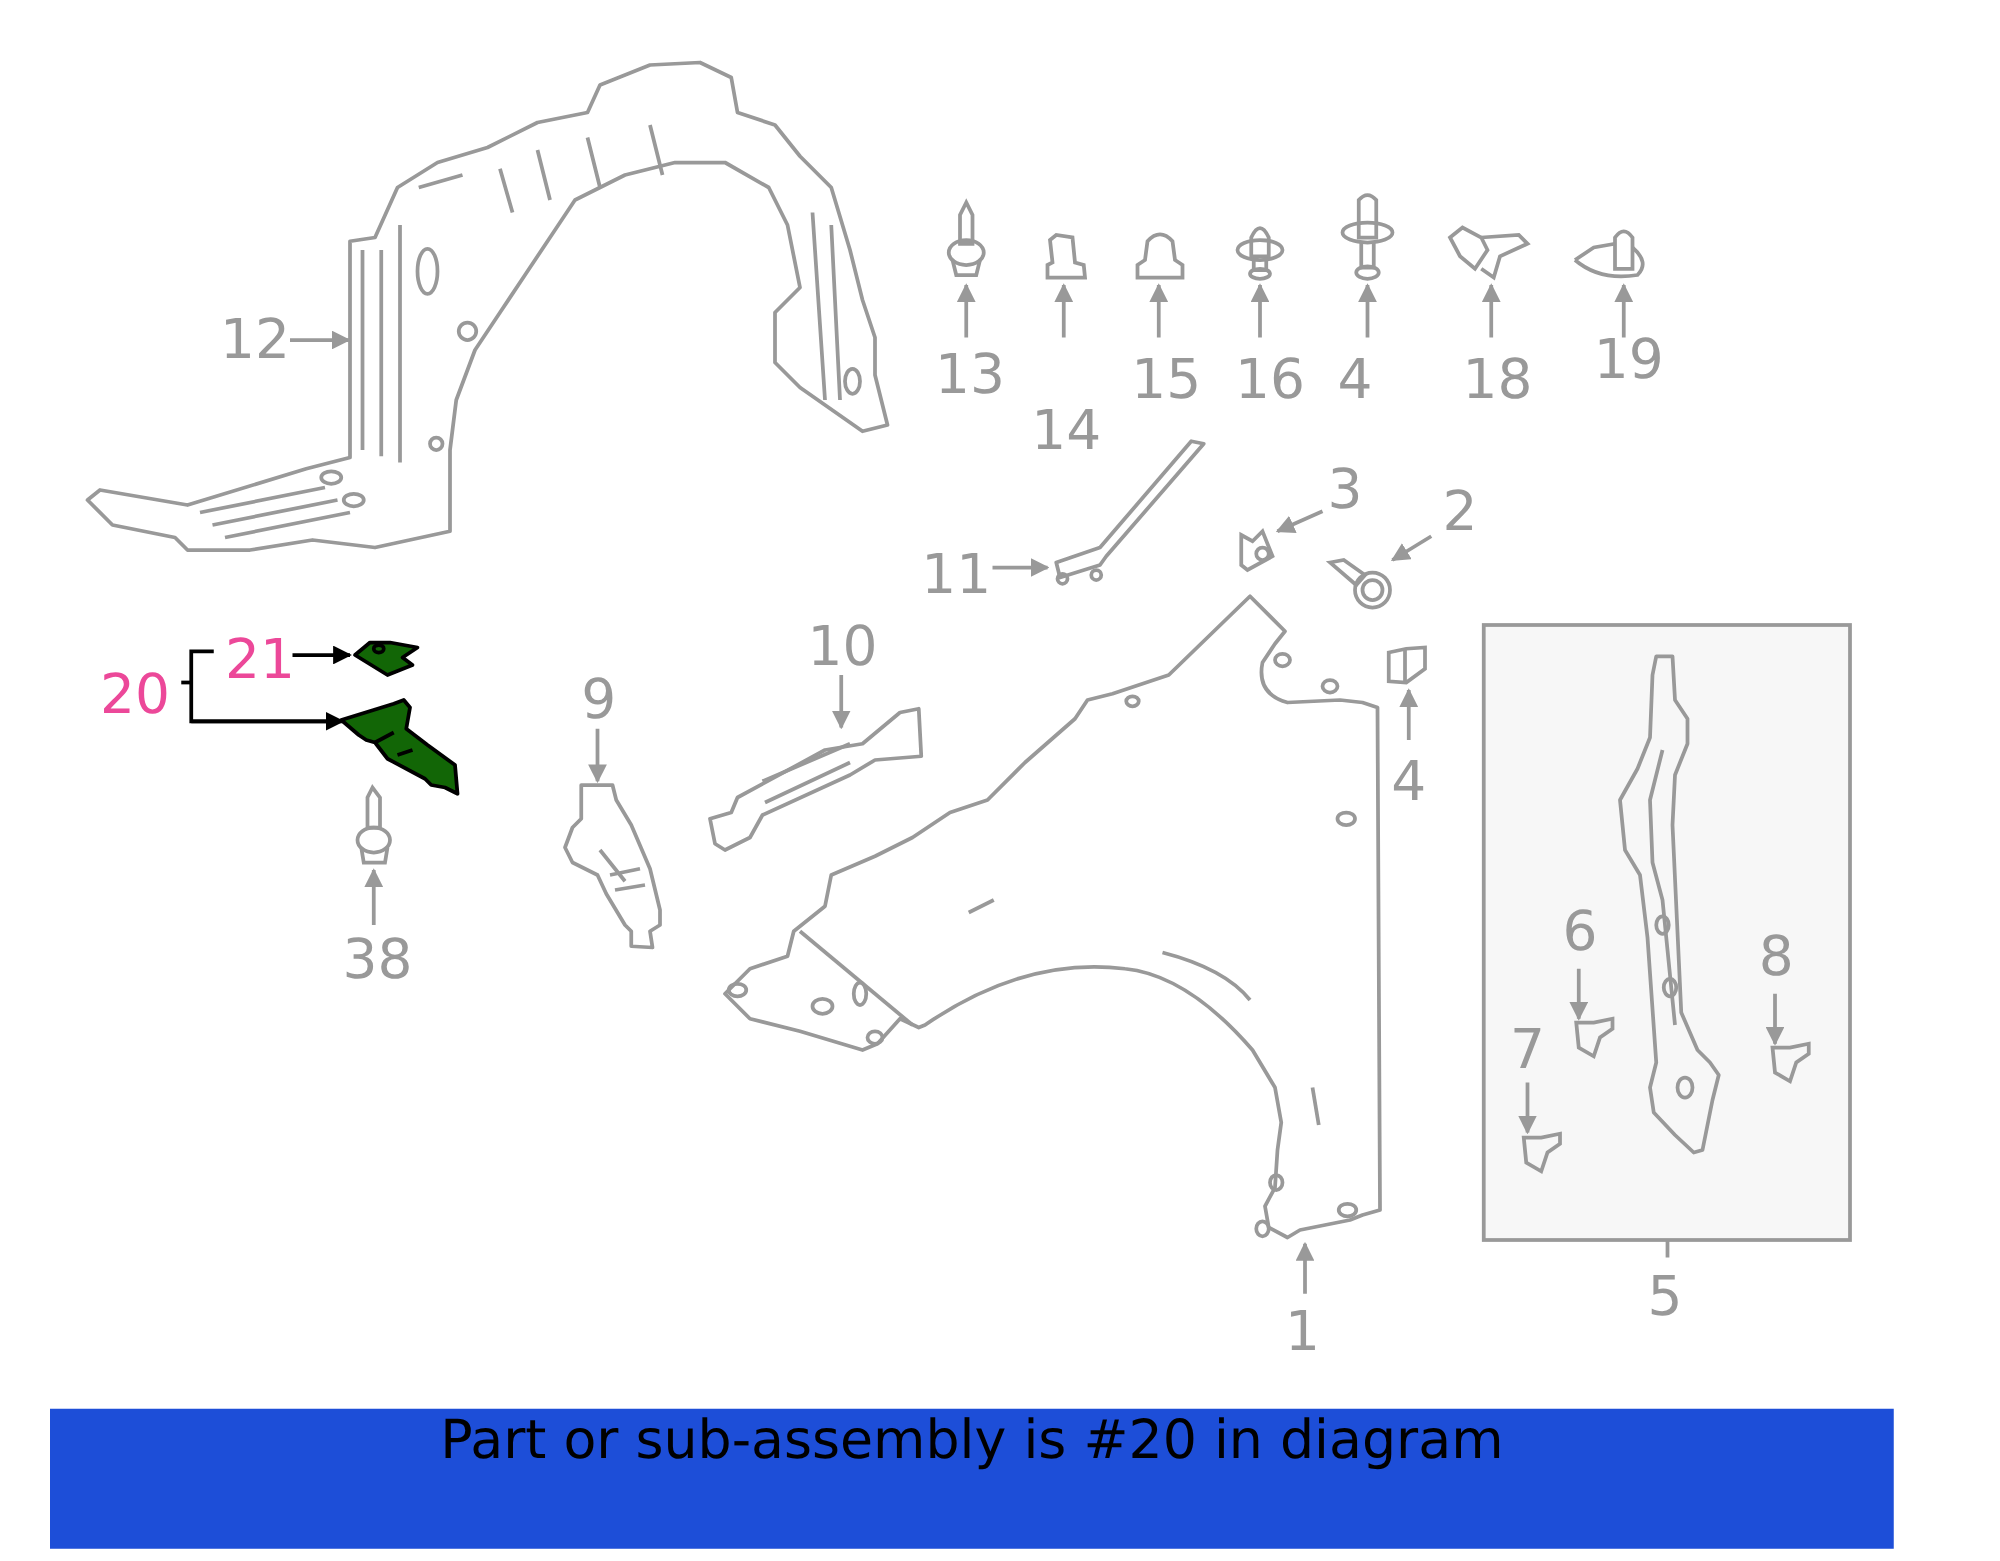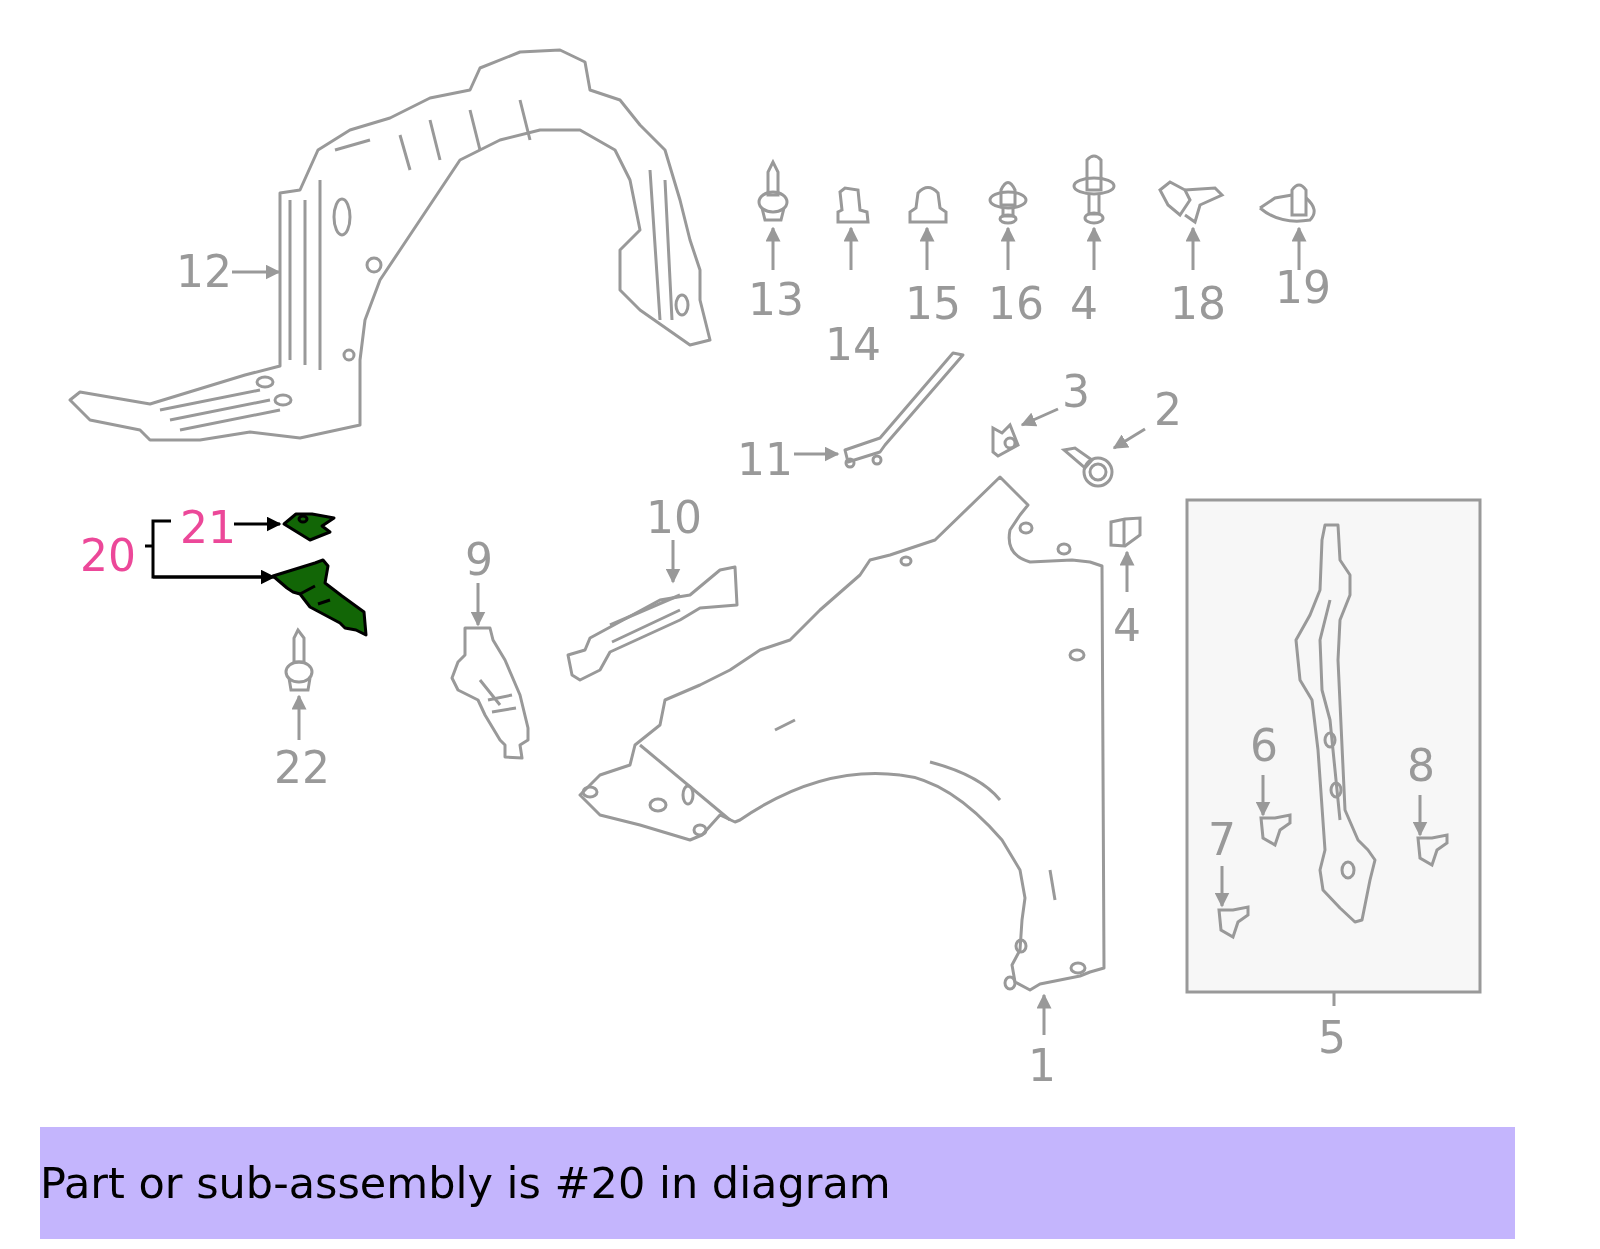--- a/index.html
+++ b/index.html
@@ -3,21 +3,21 @@
 <meta charset="utf-8">
 <style>
   html, body { margin: 0; padding: 0; background: #ffffff; }
   body { width: 1600px; height: 1249px; position: relative; overflow: hidden;
          font-family: "DejaVu Sans", sans-serif; }
   #diagram { position: absolute; left: 0; top: 0; width: 1600px; height: 1249px; }
   .lbl { position: absolute; font-family: "DejaVu Sans", sans-serif; font-size: 44px;
          line-height: 56px; color: #999999; white-space: nowrap; }
   .lbl.hl { color: #ec4899; }
   .banner { position: absolute; left: 40px; top: 1127px; width: 1475px; height: 112px;
-            background: #c4b5fd; display: flex; flex-direction: row;
+            background: #1d4ed8; display: flex; flex-direction: column;
             align-items: center; justify-content: space-between; }
   .banner span { font-family: "DejaVu Sans", sans-serif; font-size: 43px; line-height: 50px;
                  color: #000000; white-space: nowrap; }
 </style>
 </head>
 <body>
 
 <svg id="diagram" viewBox="0 0 1600 1249" xmlns="http://www.w3.org/2000/svg">
   <defs>
     <marker id="ah" viewBox="0 0 10 10" refX="9" refY="5" markerWidth="5" markerHeight="5" orient="auto">
@@ -200,19 +200,19 @@
 <div class="lbl" style="left:1154px; top:382px;">2</div>
 <div class="lbl" style="left:737px; top:432px;">11</div>
 <div class="lbl" style="left:646px; top:490px;">10</div>
 <div class="lbl" style="left:465px; top:532px;">9</div>
 <div class="lbl" style="left:1113px; top:598px;">4</div>
 <div class="lbl" style="left:1250px; top:718px;">6</div>
 <div class="lbl" style="left:1407px; top:738px;">8</div>
 <div class="lbl" style="left:1208px; top:812px;">7</div>
 <div class="lbl" style="left:1318px; top:1010px;">5</div>
 <div class="lbl" style="left:1028px; top:1038px;">1</div>
-<div class="lbl" style="left:274px; top:740px;">22</div>
+<div class="lbl" style="left:274px; top:740px;">38</div>
 <div class="lbl hl" style="left:180px; top:500px;">21</div>
 <div class="lbl hl" style="left:80px; top:528px;">20</div>
 
 <div class="banner">
   <span>Part or sub-assembly is #20 in diagram</span>
 </div>
 
 </body></html>

